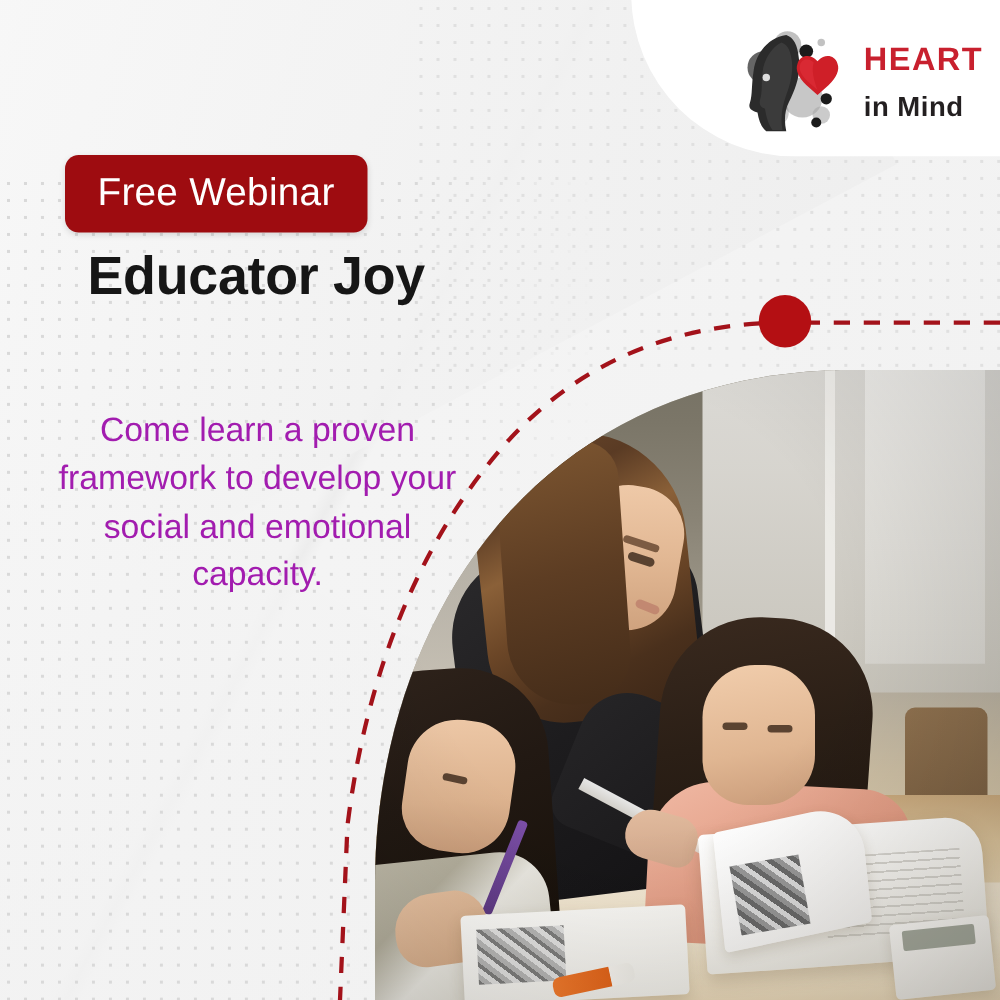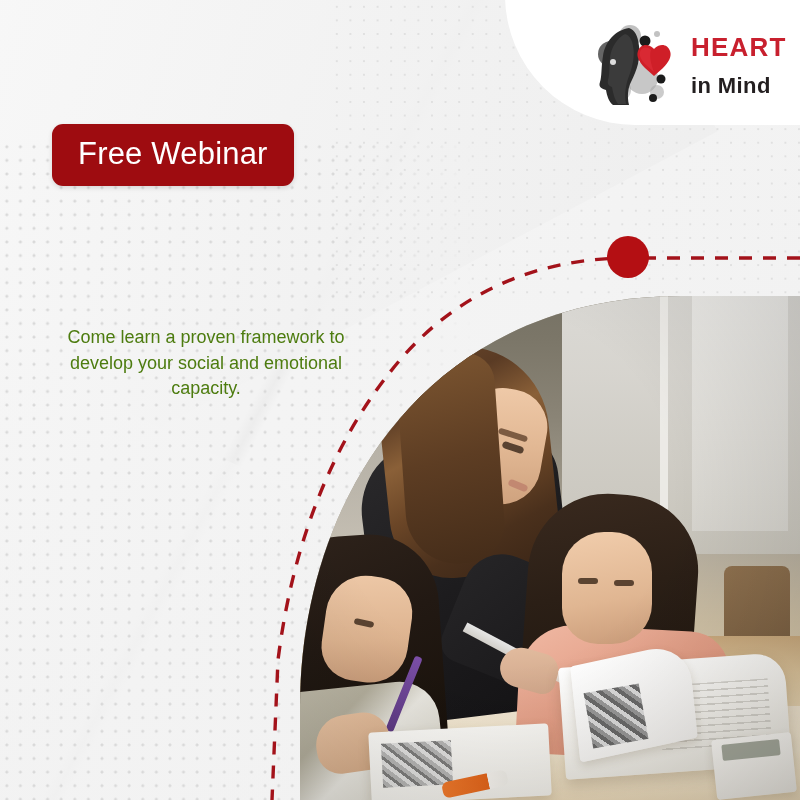--- a/index.html
+++ b/index.html
@@ -355,22 +355,22 @@
     color:#161616;
     line-height:1.12;
     letter-spacing:-.2px;
   }
 
   .subtext {
     position:absolute;
     left:36px; top:325px;
     width:340px;
     text-align:center;
-    font-size:18px;
-    color:#4d7c0f;
+    font-size:27px;
+    color:#a21caf;
     line-height:1.42;
   }
 </style>
 </head>
 <body>
 
 <div id="poster">
 
   <div class="bg-base"></div>
   <div class="bg-fold-a"></div>
@@ -464,17 +464,18 @@
       <span class="logo-heart-word">HEART</span>
       <span class="logo-mind-word">in Mind</span>
     </div>
   </div>
 
   <div class="badge">
     <span class="badge-text">Free Webinar</span>
   </div>
 
   <div class="headline">
+    <div>Educator Joy</div>
   </div>
 
   <div class="subtext">Come learn a proven framework to develop your social and emotional capacity.</div>
 
 </div>
 
 </body></html>

